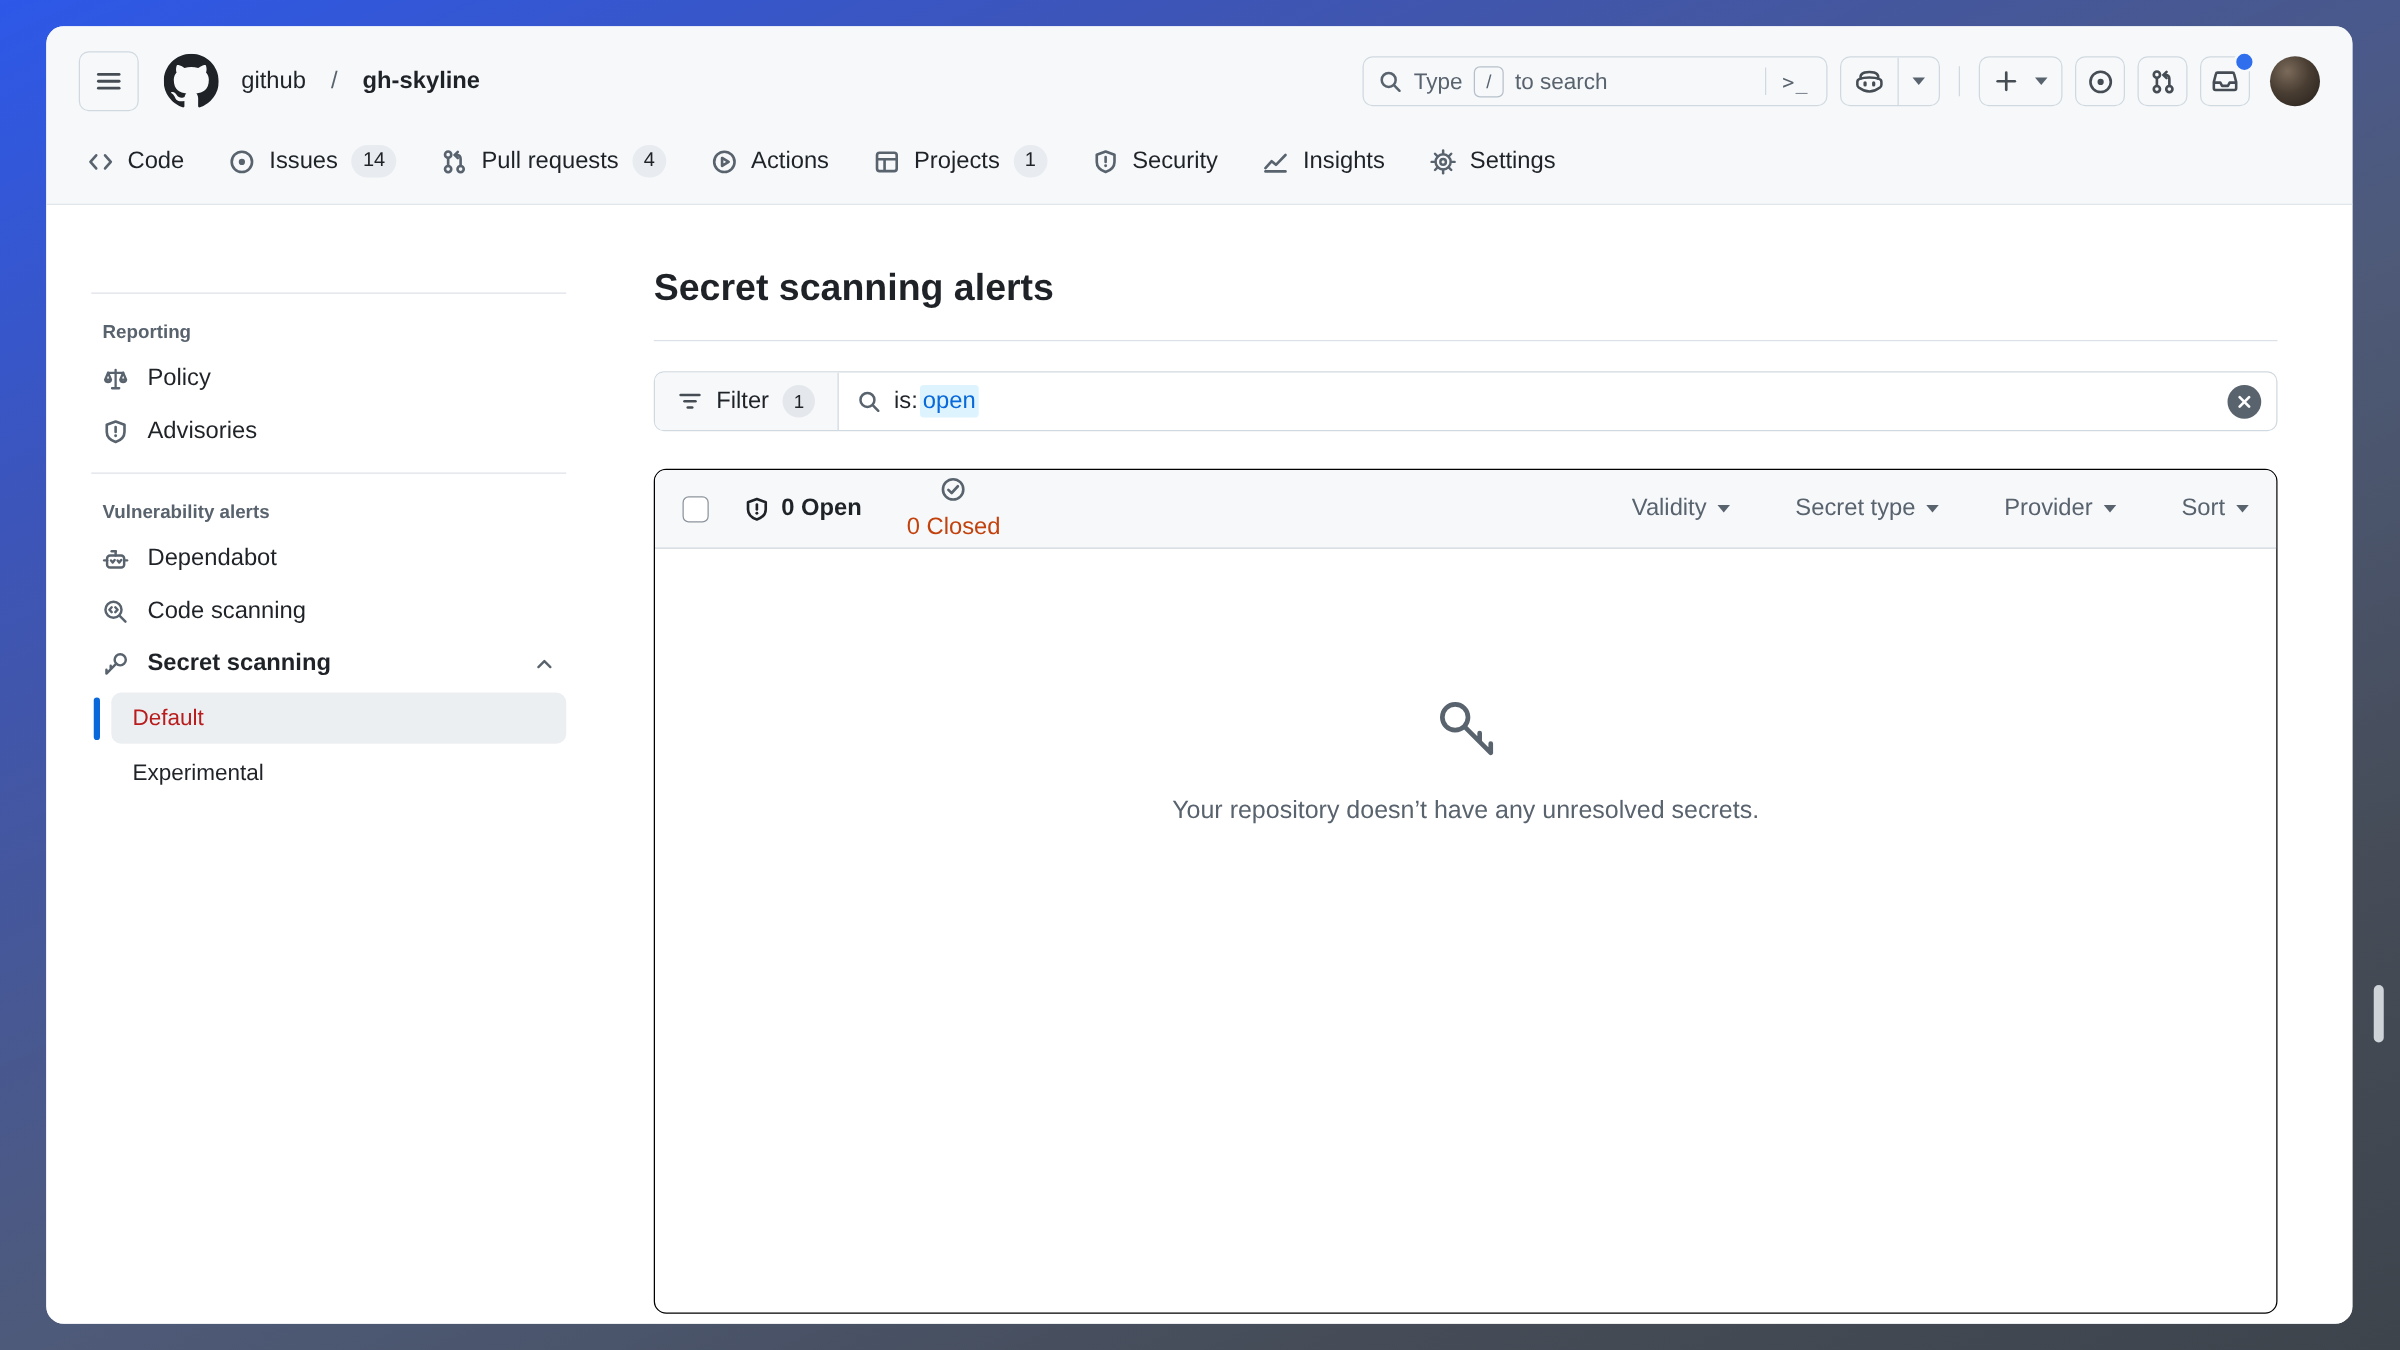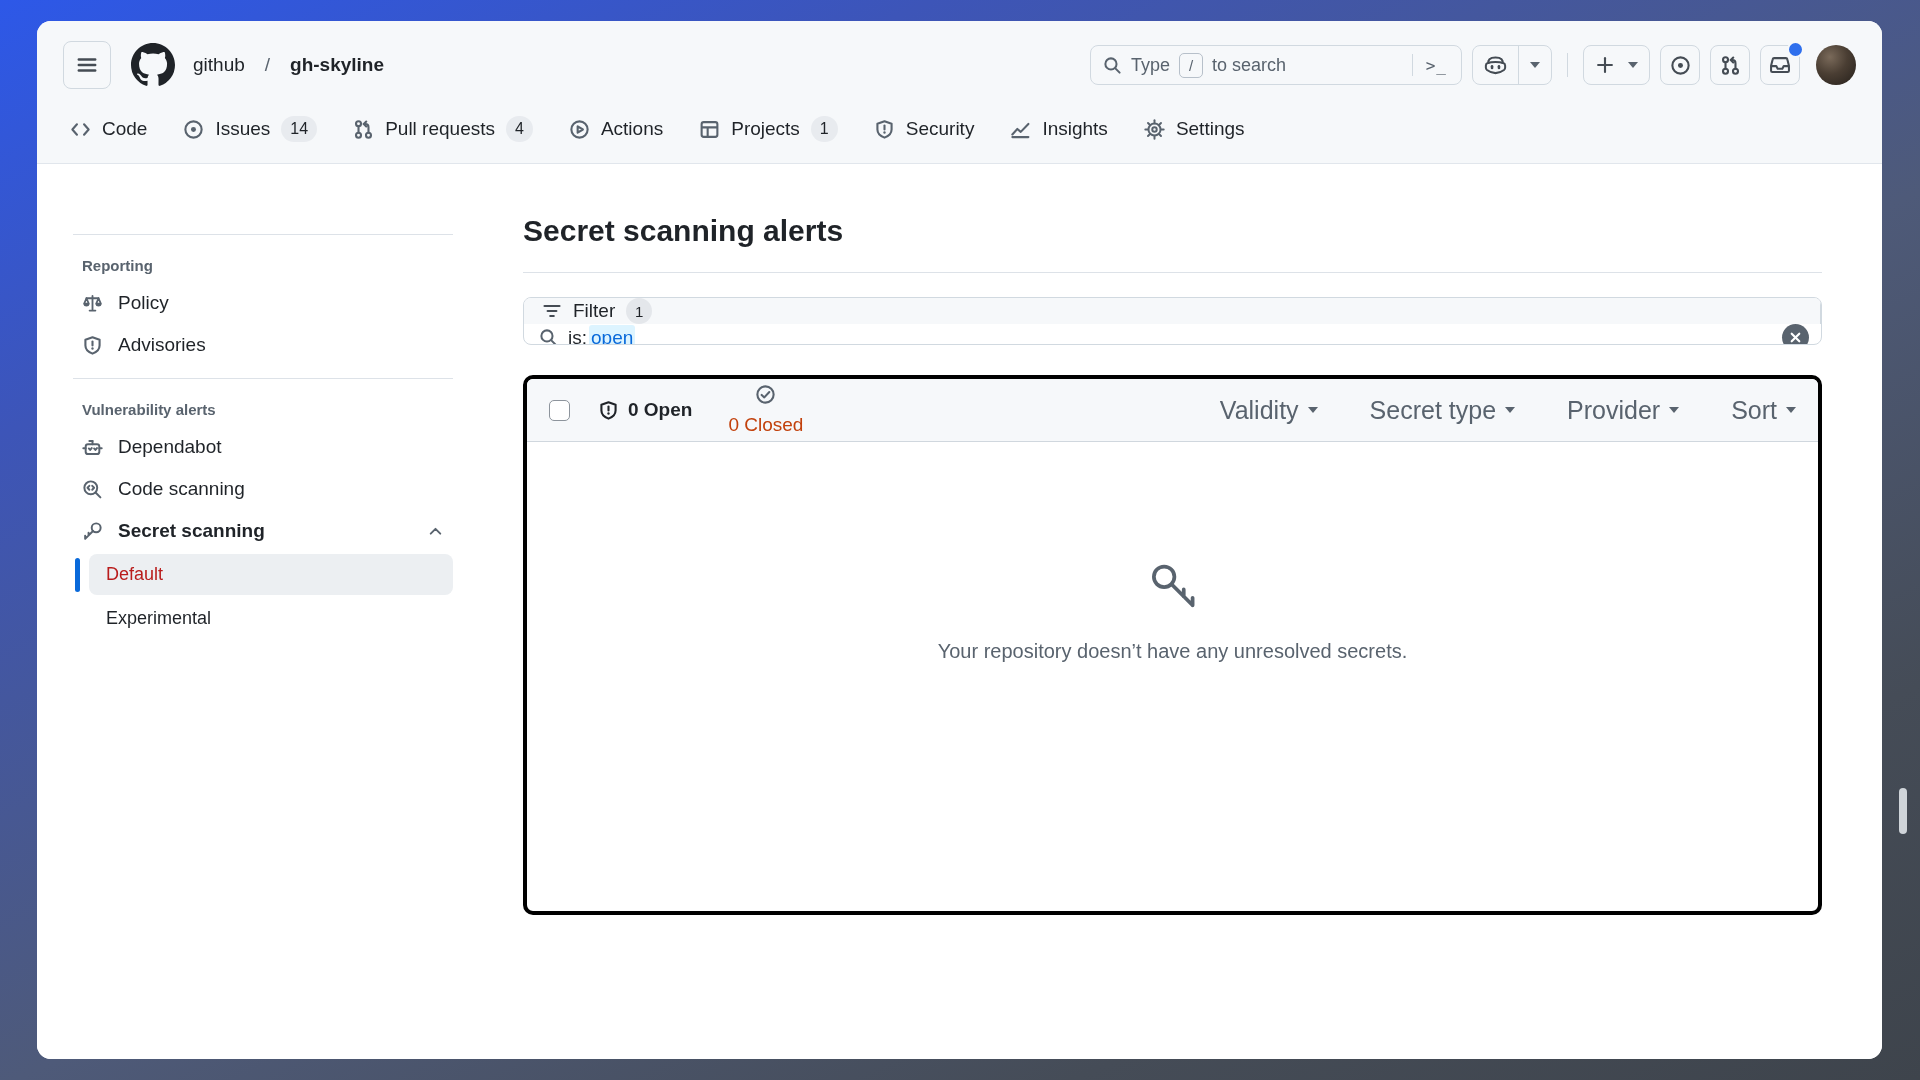--- a/index.html
+++ b/index.html
@@ -42,36 +42,36 @@
   .side-divider{border:none;border-top:1px solid #dde2e8;margin:12px 0;}
   .side-section-title{font-size:15px;font-weight:700;color:#59636e;padding:10px 9px 8px 9px;}
   .subrow{display:flex;align-items:center;margin-top:2px;}
   .accent-bar{width:5px;height:34px;border-radius:3px;background:#0969da;margin-right:9px;margin-left:2px;}
   .sub-pill{flex:1;background:#eceff2;border-radius:8px;padding:10px 17px;font-size:18px;color:#b91c1c;}
   .sub-plain{flex:1;margin-left:16px;padding:11px 17px;font-size:18px;color:#1f2328;}
   
   .main{flex:1;box-sizing:border-box;padding:50px 60px 0 34px;min-width:0;}
   .page-title{font-size:30px;font-weight:600;color:#1f2328;margin:0 0 24px 0;}
   .title-rule{border:none;border-top:1px solid #dde2e8;margin:0;}
-  .filter-bar{margin-top:24px;height:46px;border:1px solid #d1d9e0;border-radius:8px;display:flex;align-items:stretch;overflow:hidden;background:#ffffff;flex-direction:column;}
+  .filter-bar{margin-top:24px;height:46px;border:1px solid #d1d9e0;border-radius:8px;display:flex;align-items:stretch;overflow:hidden;background:#ffffff;}
   .filter-btn{display:flex;align-items:center;gap:11px;padding:0 18px;background:#f6f8fa;border-right:1px solid #d1d9e0;font-size:19px;color:#1f2328;}
   .filter-count{display:inline-flex;align-items:center;justify-content:center;width:26px;height:26px;border-radius:50%;background:#e4e7eb;font-size:15px;color:#1f2328;}
   .filter-input{flex:1;display:flex;align-items:center;gap:10px;padding:0 12px 0 15px;font-size:19px;}
   .q-prefix{color:#1f2328;}
   .q-token{color:#0969da;background:#ddf4ff;padding:2px 2px;border-radius:3px;margin-left:-8px;}
   .clear-btn{width:27px;height:27px;border-radius:50%;background:#59636e;display:flex;align-items:center;justify-content:center;align-self:center;}
   
-  .panel{margin-top:30px;border:4px solid #000000;border-radius:10px;height:540px;box-sizing:border-box;overflow:hidden;background:#ffffff;}
+  .panel{margin-top:30px;border:1px solid #000000;border-radius:10px;height:676px;box-sizing:border-box;overflow:hidden;background:#ffffff;}
   .panel-header{height:62px;background:#f6f8fa;border-bottom:1px solid #d0d7de;display:flex;align-items:center;padding:0 22px;gap:14px;}
   .checkbox{width:21px;height:21px;border:1.5px solid #8d949c;border-radius:5px;background:#ffffff;box-sizing:border-box;}
   .state{display:flex;align-items:center;gap:9px;font-size:19px;}
   .state.open{color:#1f2328;font-weight:700;margin-left:14px;}
   .state.closed{color:#c2410c;margin-left:22px;flex-direction:column;}
   .panel-header .grow{flex:1;}
-  .dropdown{display:flex;align-items:center;gap:9px;font-size:25px;color:#59636e;margin-left:38px;}
+  .dropdown{display:flex;align-items:center;gap:9px;font-size:19px;color:#59636e;margin-left:38px;}
   .empty{display:flex;flex-direction:column;align-items:center;padding-top:118px;}
   .empty h2{font-size:30px;font-weight:700;color:#1f2328;margin:34px 0 0 0;}
   .empty p{font-size:20px;color:#59636e;margin:24px 0 0 0;}
   .frame-scrollbar{position:absolute;right:13px;top:788px;width:8px;height:46px;border-radius:4px;background:rgba(232,236,241,0.85);}
   svg{display:block;}
 </style>
 </head>
 <body>
 
 <div class="window">

